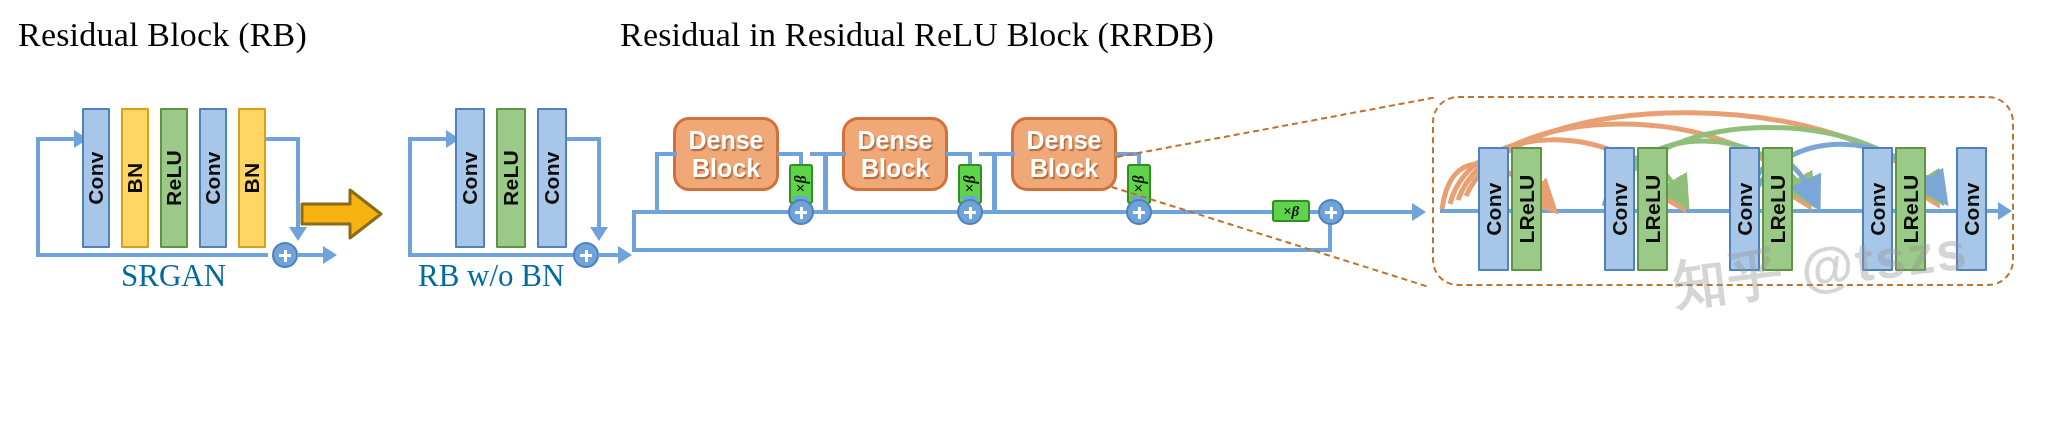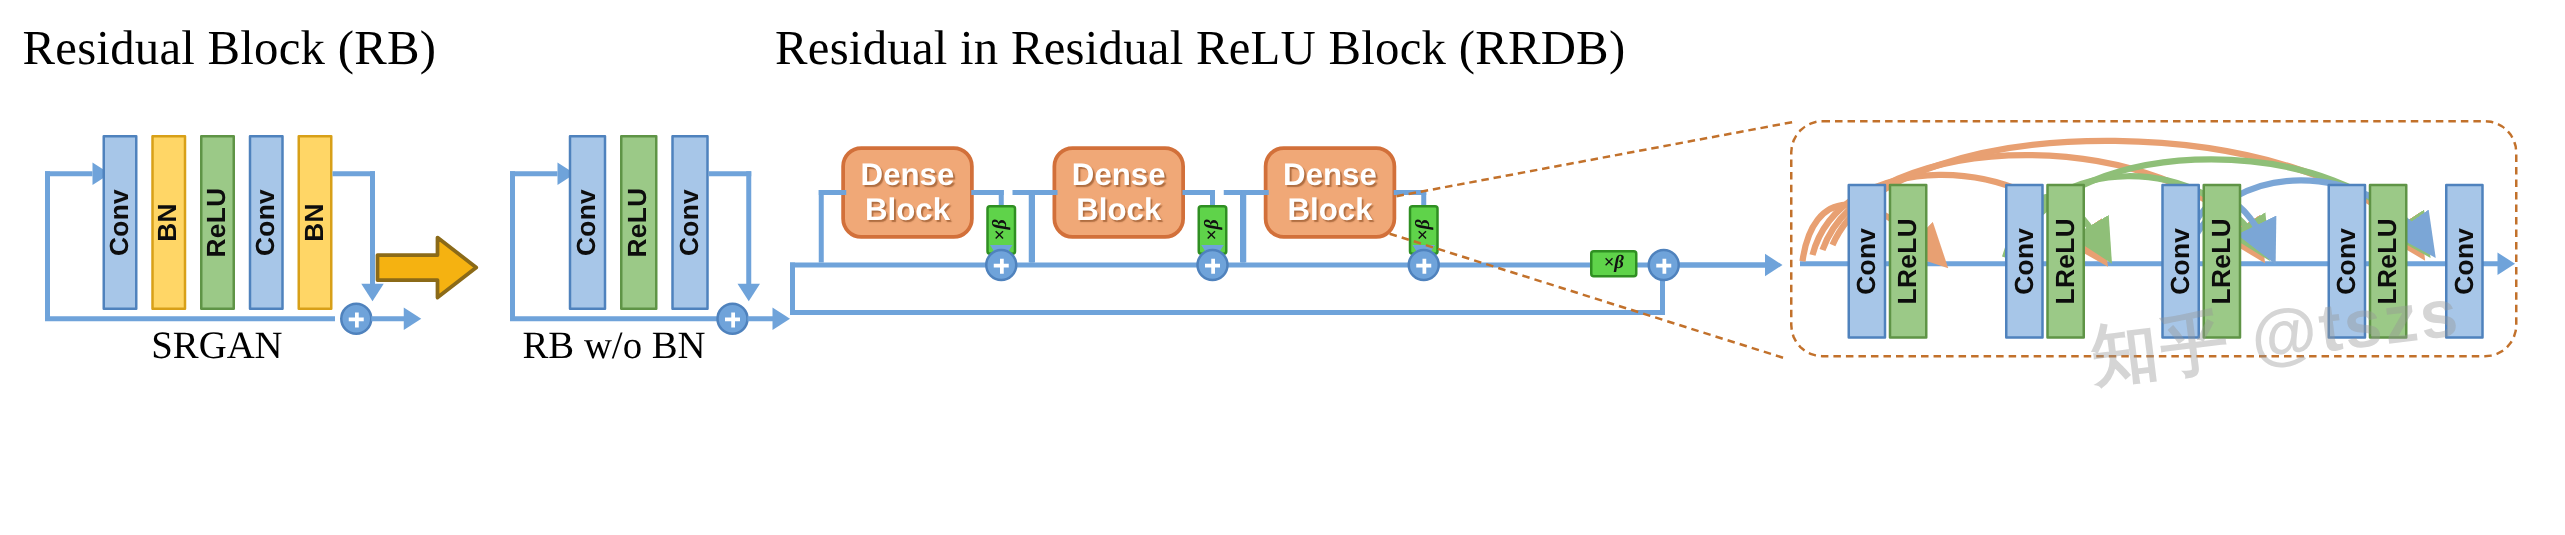--- a/index.html
+++ b/index.html
@@ -2,27 +2,27 @@
 <html><head>
 <meta charset="utf-8">
 <style>
   html,body{margin:0;padding:0;background:#ffffff;}
   body{width:2052px;height:428px;position:relative;overflow:hidden;
        font-family:"Liberation Sans", sans-serif;}
   .root{position:absolute;left:0;top:0;width:2052px;height:428px;}
 
   
   .title{position:absolute;font-family:"Liberation Serif", serif;
-         font-size:39px;color:#000;white-space:nowrap;letter-spacing:.2px;}
+         font-size:34px;color:#000;white-space:nowrap;letter-spacing:.2px;}
   #title-rb{left:18px;top:16px;}
   #title-rrdb{left:620px;top:16px;}
 
   
   .caption{position:absolute;font-family:"Liberation Serif", serif;
-           font-size:31px;color:#000000;white-space:nowrap;}
+           font-size:31px;color:#0369a1;white-space:nowrap;}
   #cap-srgan{left:121px;top:258px;}
   #cap-rbwobn{left:418px;top:258px;}
 
   
   .bar{position:absolute;border-radius:1px;box-sizing:border-box;}
   .bar .vtxt{position:absolute;left:50%;top:50%;
              transform:translate(-50%,-50%) rotate(-90deg);
              white-space:nowrap;font-weight:700;font-size:21px;color:#0d0d0d;
              font-family:"Liberation Sans", sans-serif;letter-spacing:.3px;}
   .bar.conv{background:#a7c6e8;border:2px solid #4f82bd;}

